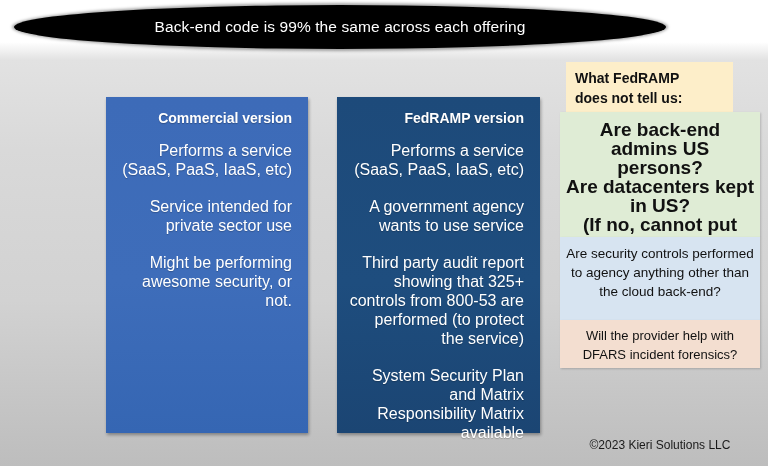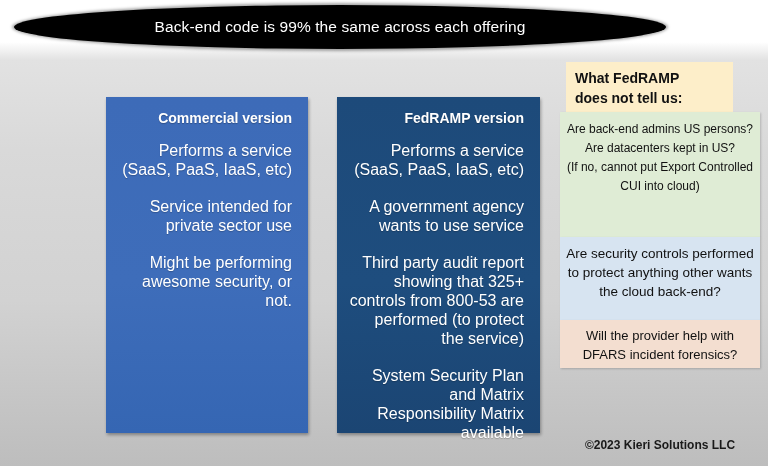--- a/index.html
+++ b/index.html
@@ -111,23 +111,24 @@
     text-align: left;
     line-height: 20px;
   }
   .note-green {
     left: 560px;
     top: 112px;
     width: 200px;
     height: 125px;
     background: #dfecd5;
     padding: 8px 6px 6px 6px;
-    font-size: 12px;
+    font-size: 19px;
     text-align: center;
     box-shadow: 1px 1px 2px rgba(0,0,0,0.18);
+    font-weight: bold;
   }
   .note-blue {
     left: 560px;
     top: 237px;
     width: 200px;
     height: 83px;
     background: #d7e4f1;
     padding: 7px 6px 5px 6px;
     font-size: 13.5px;
     text-align: center;
@@ -148,21 +149,20 @@
 
   
   .footer-credit {
     position: absolute;
     left: 560px;
     top: 438px;
     width: 200px;
     text-align: center;
     font-size: 12px;
     color: #1a1a1a;
-    font-weight: bold;
   }
 </style>
 </head>
 <body>
 
 <div id="slide">
 
   <div class="banner-ellipse"></div>
   <div class="banner-text">Back-end code is 99% the same across each offering</div>
 
@@ -185,21 +185,21 @@
     <p>What FedRAMP does not tell us:</p>
   </div>
 
   <div class="note note-green">
     <p>Are back-end admins US persons?</p>
     <p>Are datacenters kept in US?</p>
     <p>(If no, cannot put Export Controlled CUI into cloud)</p>
   </div>
 
   <div class="note note-blue">
-    <p>Are security controls performed to protect anything other wants the cloud back-end?</p>
+    <p>Are security controls performed to agency anything other than the cloud back-end?</p>
   </div>
 
   <div class="note note-peach">
     <p>Will the provider help with DFARS incident forensics?</p>
   </div>
 
   <div class="footer-credit">©2023 Kieri Solutions LLC</div>
 
 </div>
 

